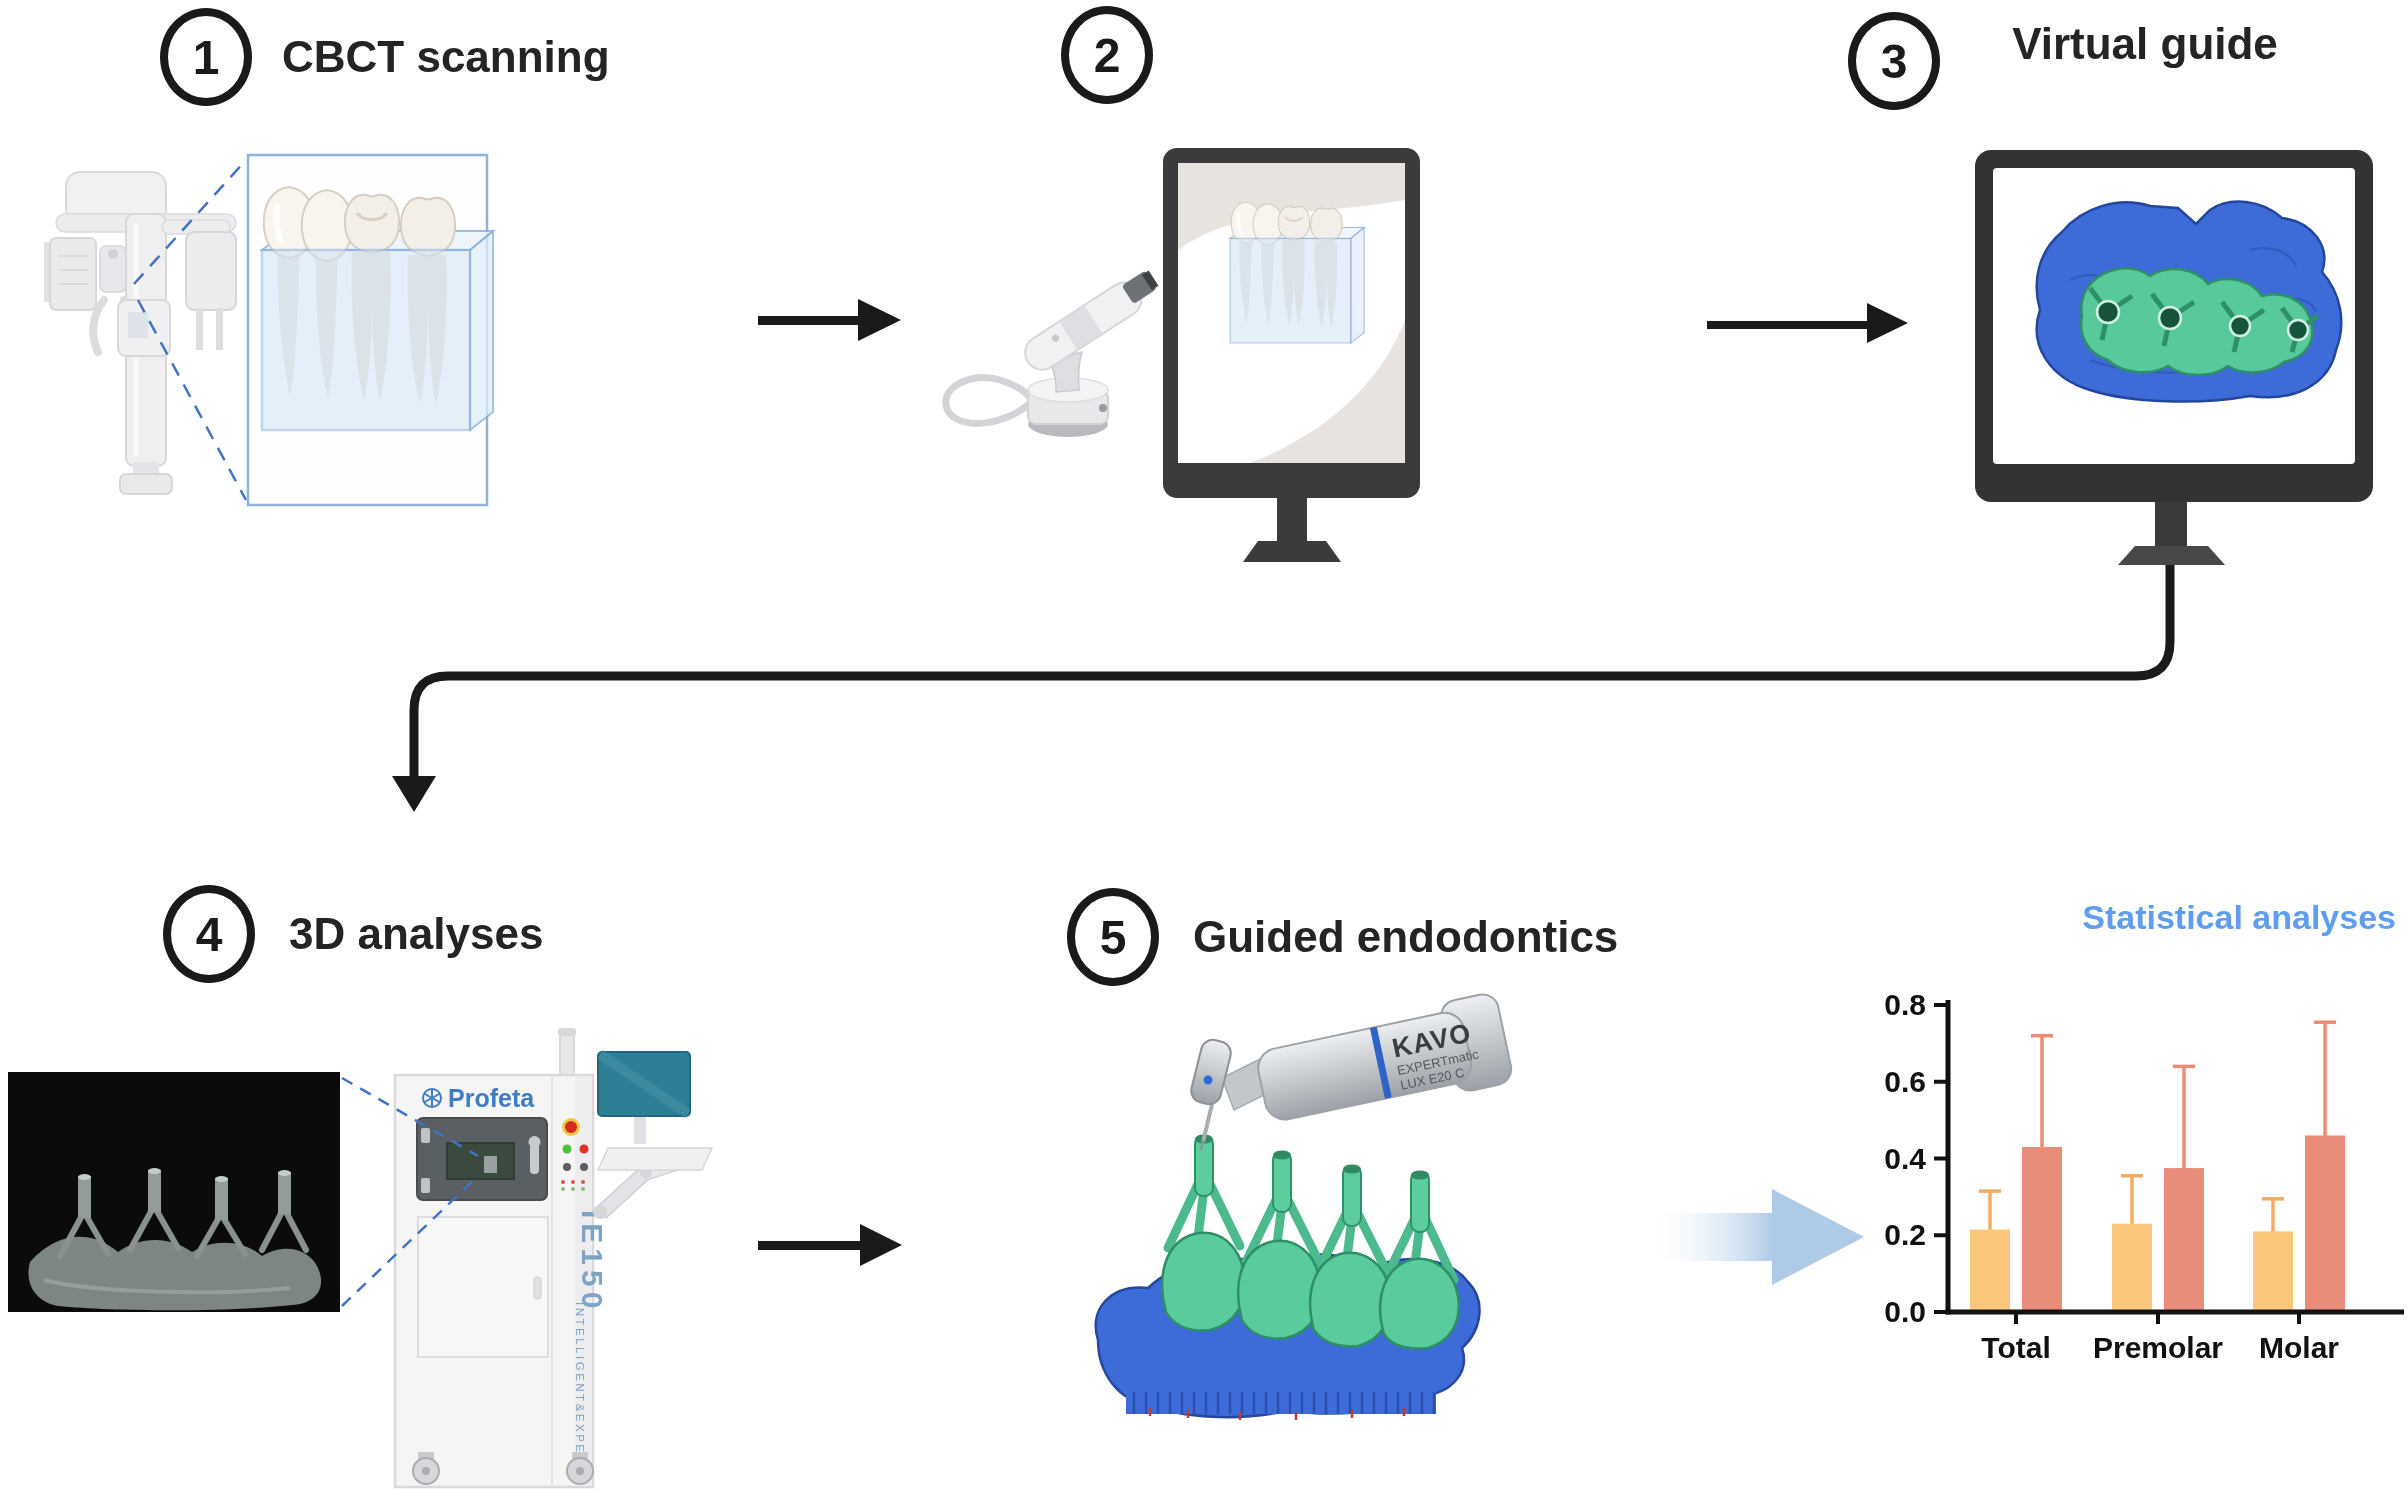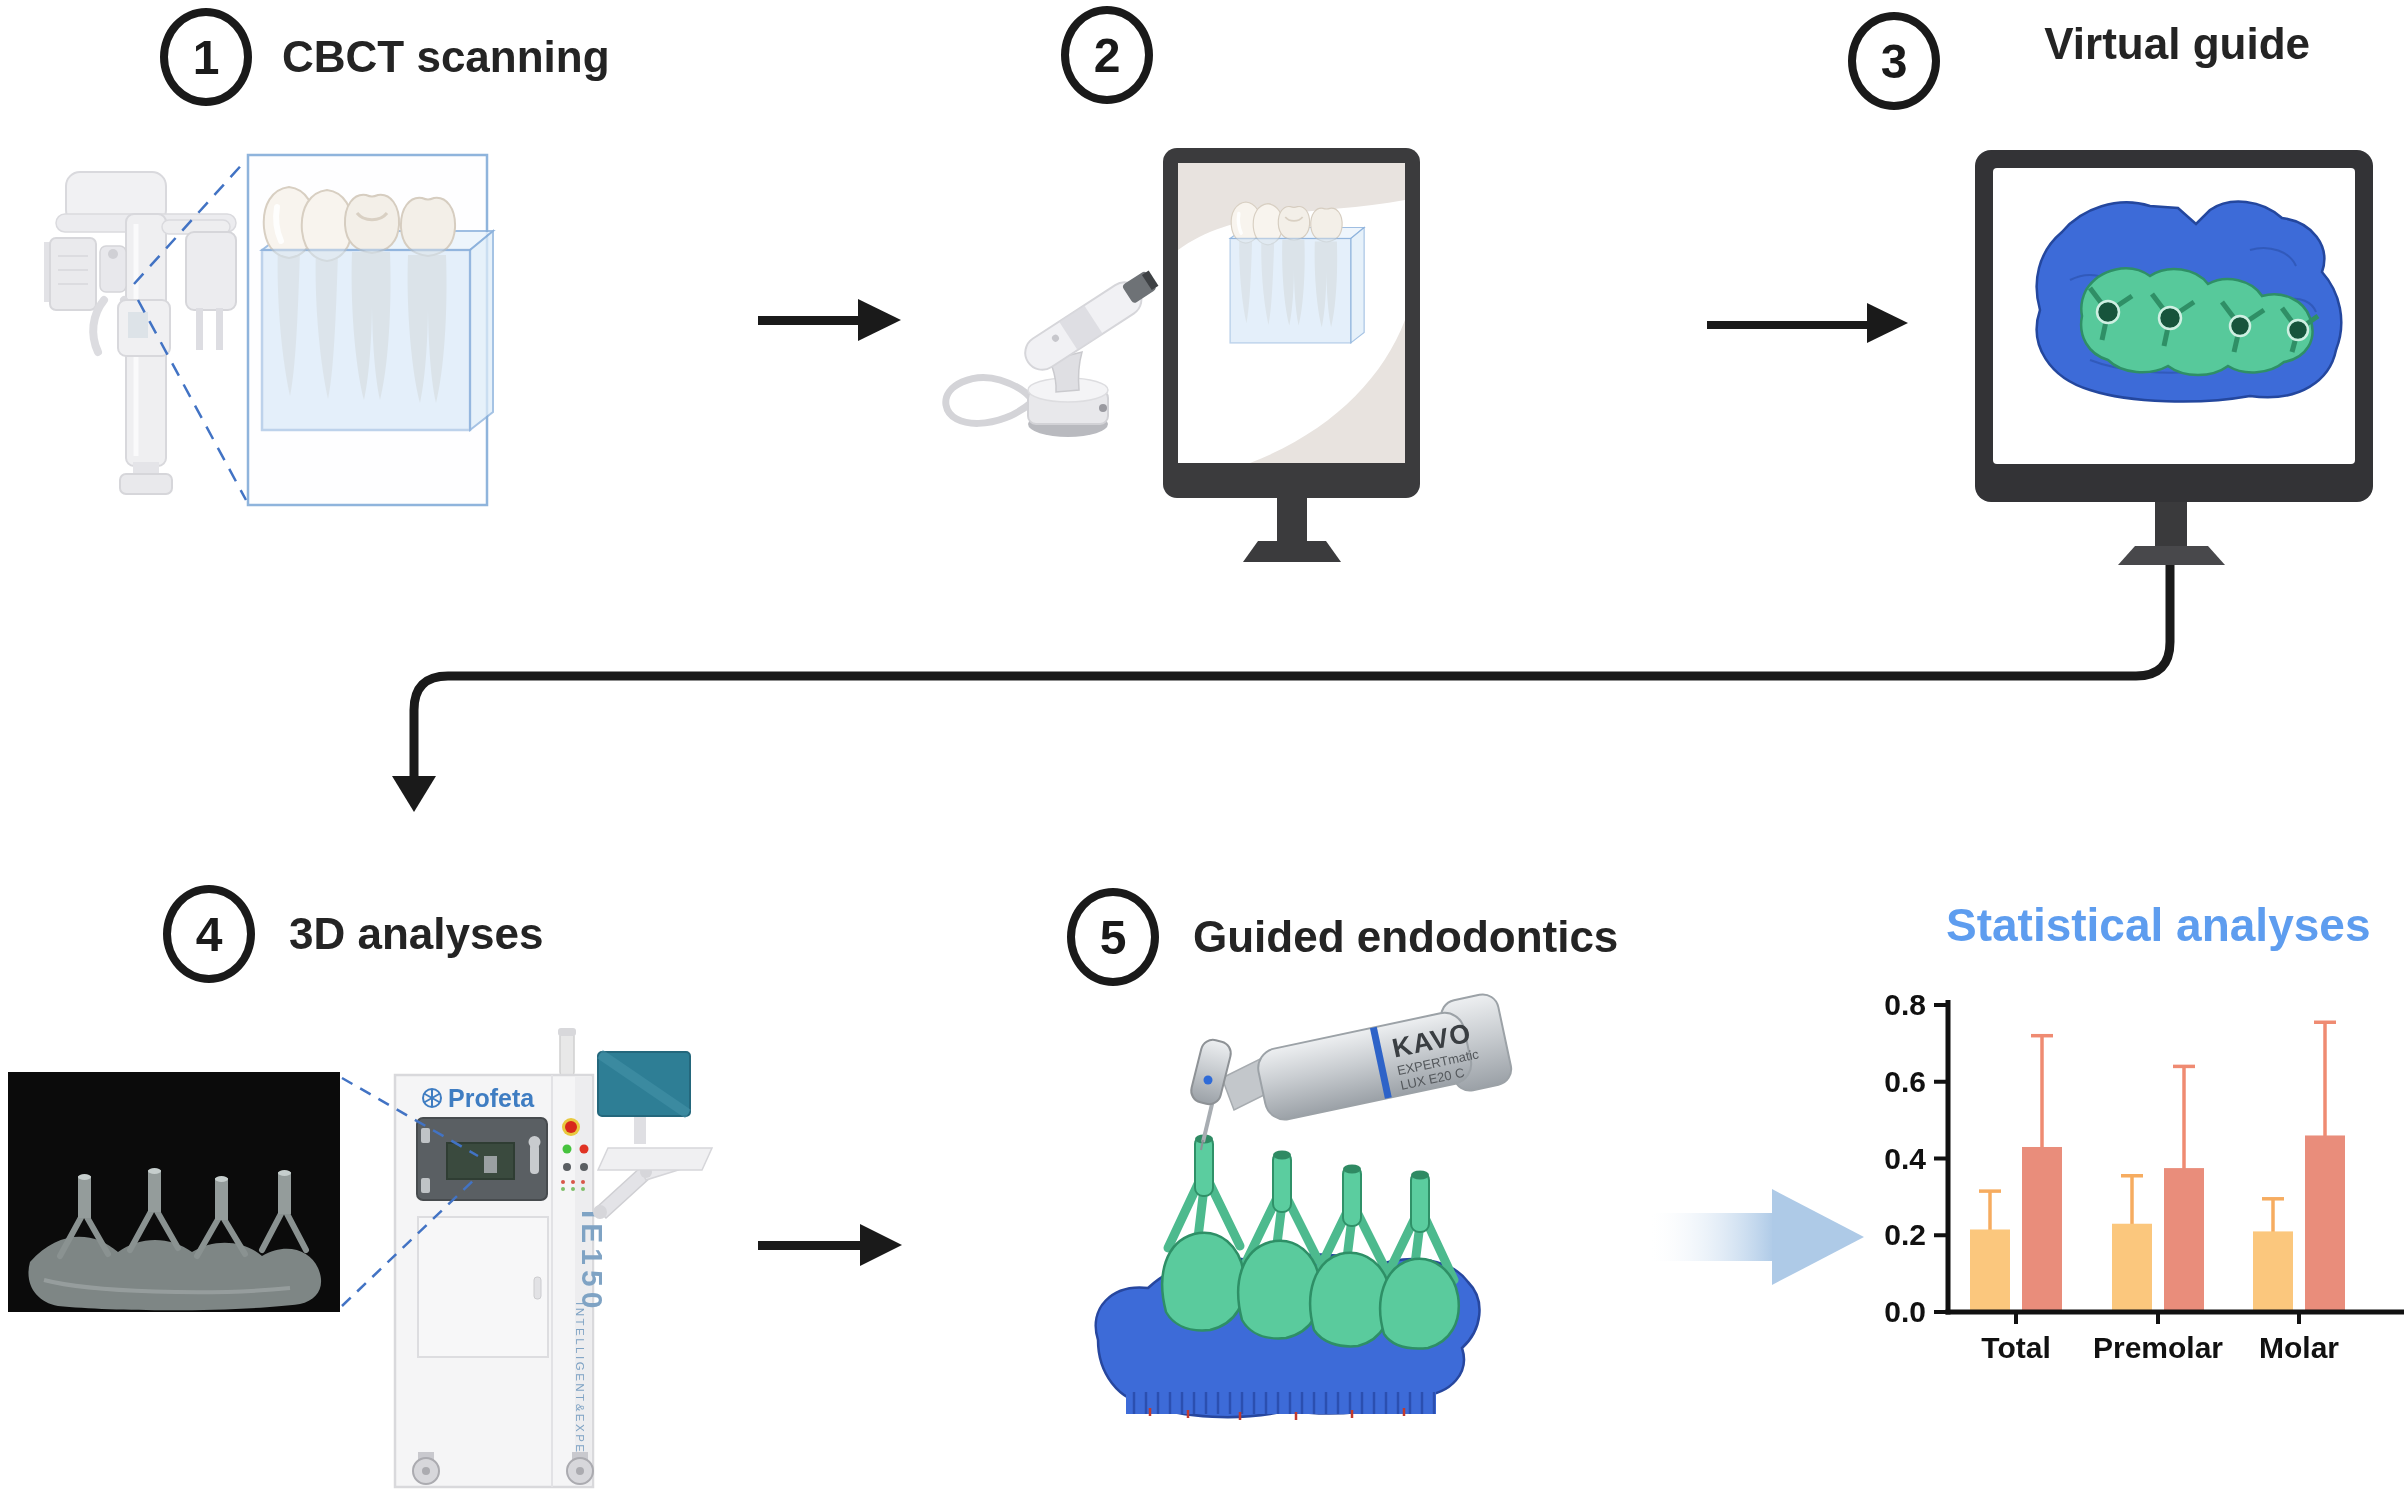--- a/index.html
+++ b/index.html
@@ -4,23 +4,23 @@
 <style>
   html,body{margin:0;padding:0;background:#fff;}
   .canvas{position:relative;width:2408px;height:1491px;background:#fff;overflow:hidden;
           font-family:"Liberation Sans","DejaVu Sans",sans-serif;}
   .illu{position:absolute;left:0;top:0;}
   .step-header{position:absolute;display:flex;align-items:center;}
   .step-circle{width:92px;height:98px;border:8px solid #1a1a1a;border-radius:50%;
                display:flex;align-items:center;justify-content:center;
                font-weight:bold;font-size:48px;color:#1a1a1a;box-sizing:border-box;background:#fff;flex:0 0 auto;}
   .step-label{font-weight:bold;font-size:44px;color:#242424;line-height:1.2;white-space:nowrap;}
-  .step-label-center{position:absolute;text-align:right;font-weight:bold;font-size:44px;color:#242424;line-height:1.25;}
-  .stats-title{position:absolute;left:1946px;top:898px;width:450px;text-align:left;
-               font-weight:bold;font-size:46px;}
+  .step-label-center{position:absolute;text-align:center;font-weight:bold;font-size:44px;color:#242424;line-height:1.25;}
+  .stats-title{position:absolute;left:1946px;top:898px;width:450px;text-align:right;
+               font-weight:bold;font-size:34px;}
   #chart-svg{position:absolute;left:1848px;top:958px;}
 </style>
 </head>
 <body>
 
 <div class="canvas">
 
 <svg class="illu" width="2408" height="1491" viewBox="0 0 2408 1491">
   <defs>
     <linearGradient id="gradSilver" x1="0" y1="0" x2="0" y2="1">

